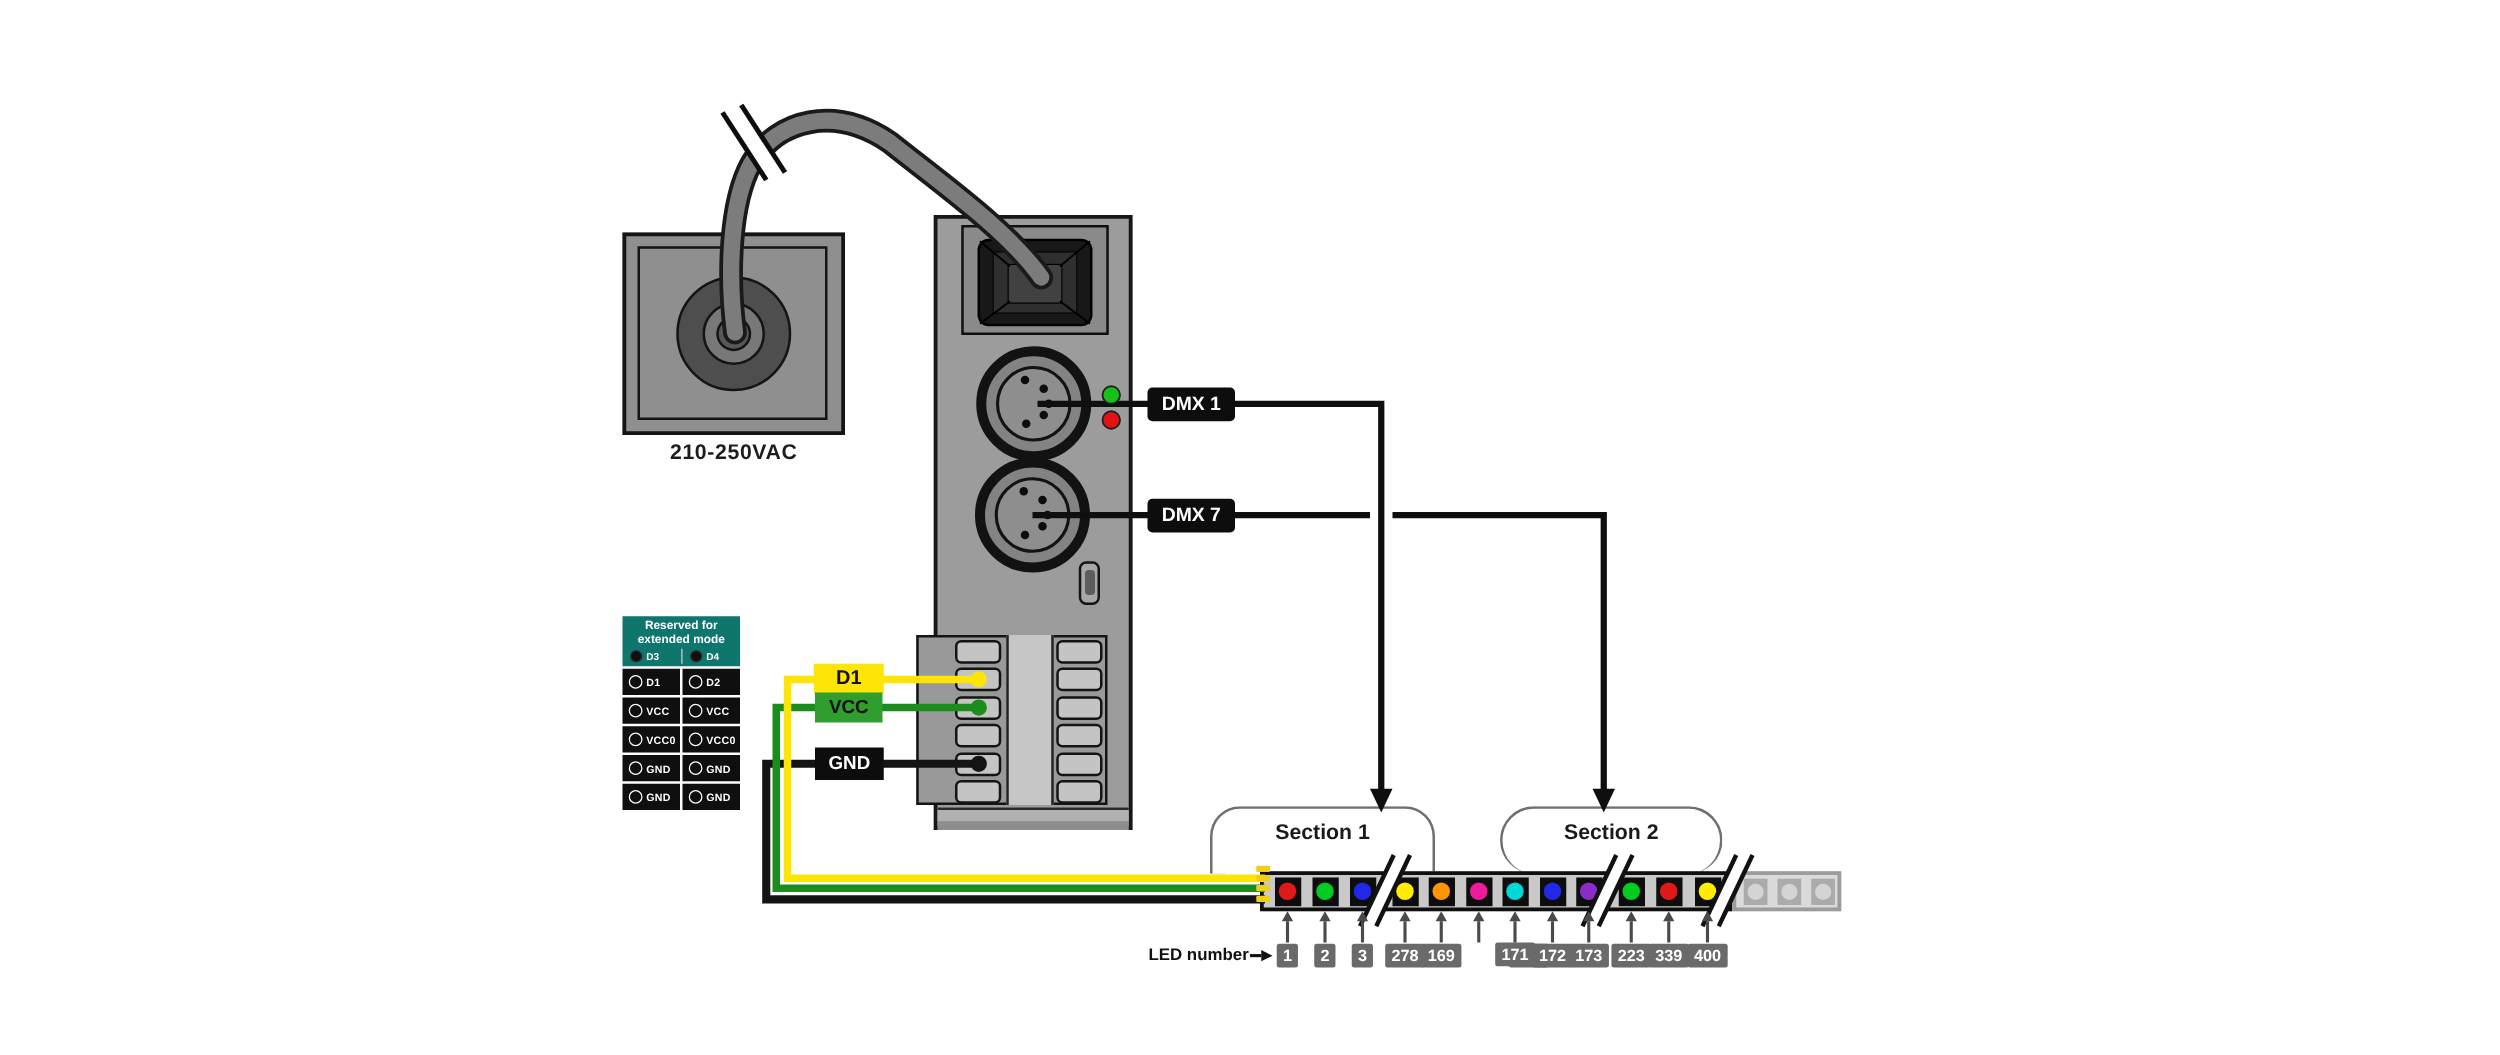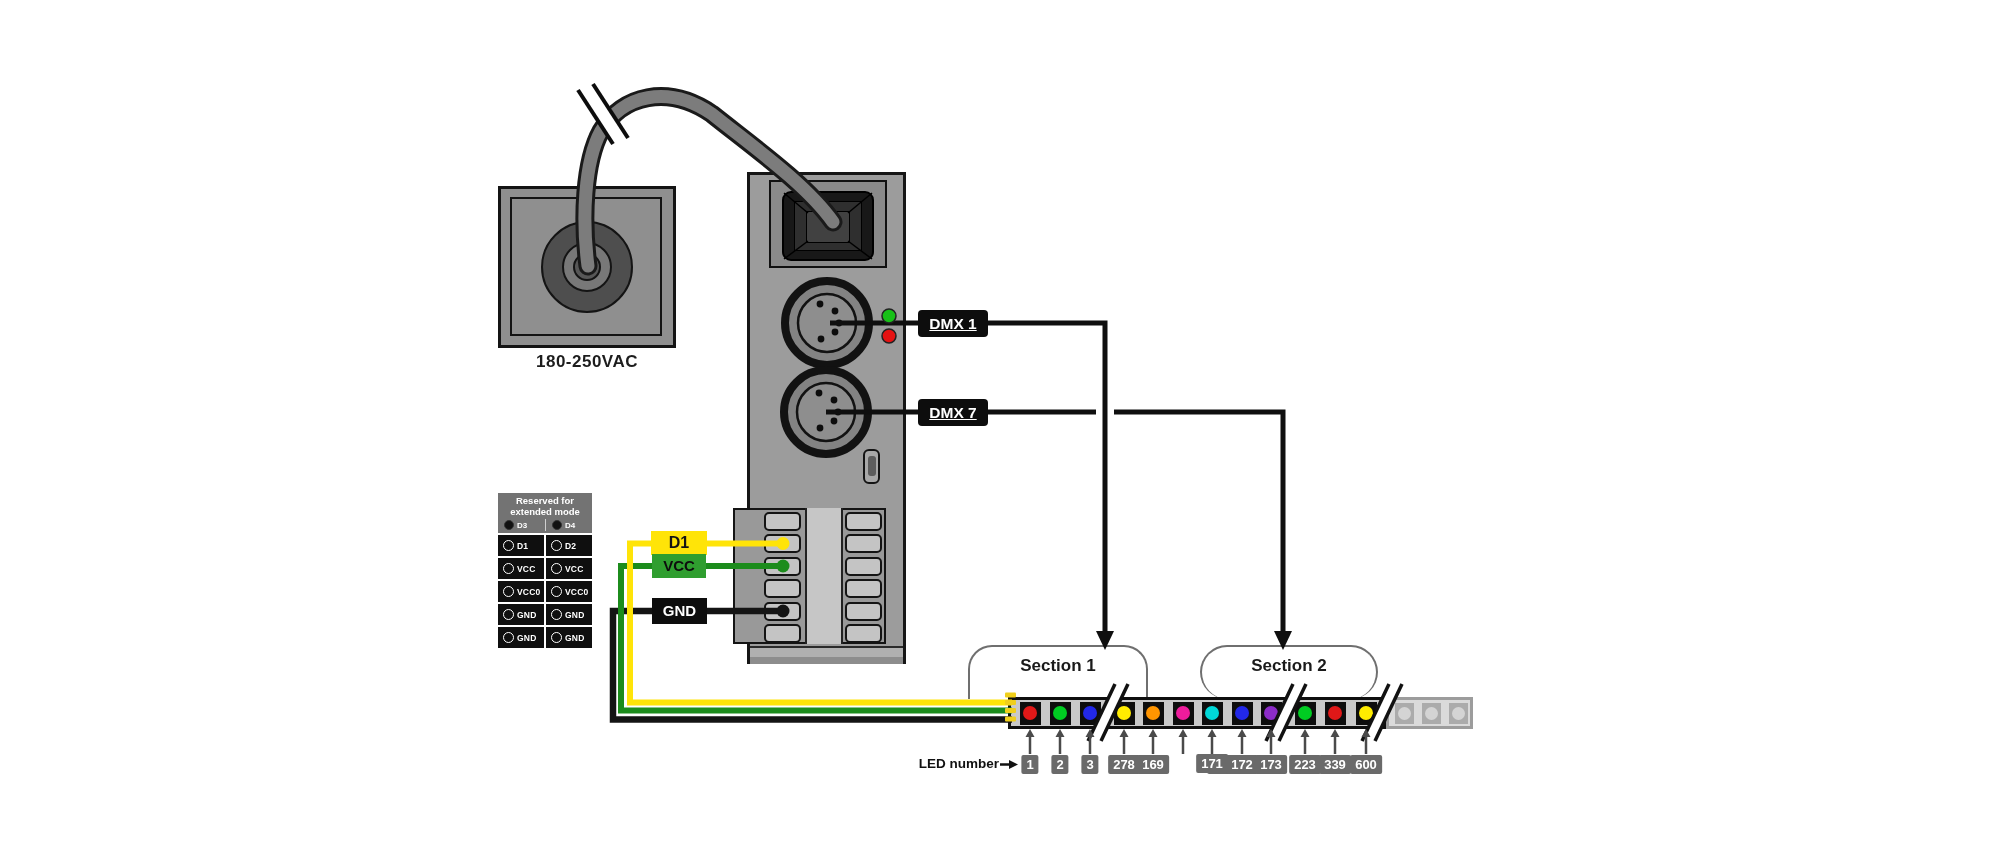--- a/index.html
+++ b/index.html
@@ -26,26 +26,26 @@
   
   .tblock{left:733px;top:508px;width:153px;height:136px;background:#999;border:2.5px solid #141414;}
   .tblock-mid{left:805px;top:508px;width:38px;height:136px;background:#c6c6c6;border-left:2px solid #222;border-right:2px solid #222;}
   .slot{position:absolute;width:37px;height:19px;background:#c4c4c4;border:2.5px solid #141414;border-radius:5px;box-sizing:border-box;}
   
   .wlabel{position:absolute;text-align:center;font-weight:bold;box-sizing:border-box;}
   #lbl-d1{left:651px;top:531px;width:56px;height:24px;font-size:16px;line-height:24px;}
   #lbl-vcc{left:652px;top:554px;width:54px;height:24px;font-size:15px;line-height:24px;}
   #lbl-gnd{left:652px;top:598px;width:55px;height:26px;font-size:15px;line-height:26px;}
   .dmxlabel{position:absolute;width:70px;height:27px;background:#0d0d0d;color:#fff;border-radius:4px;
-            text-align:center;font-size:15.5px;font-weight:bold;line-height:27px;text-decoration:underline;}
+            text-align:center;font-size:15.5px;font-weight:bold;line-height:27px;}
   #lbl-dmx1{left:918px;top:310px;}
   #lbl-dmx2{left:918px;top:399px;}
   
   .ext-table{left:498px;top:493px;width:94px;}
-  .ext-header{background:#737373;color:#fff;padding:3px 0 2px 0;}
+  .ext-header{background:#0f766e;color:#fff;padding:3px 0 2px 0;}
   .ext-title{text-align:center;font-size:9.5px;font-weight:bold;line-height:10.5px;}
   .ext-hcells{display:grid;grid-template-columns:1fr 1fr;margin-top:2px;}
   .hcell{display:flex;align-items:center;gap:3px;padding:1px 0 1px 6px;font-size:8px;font-weight:bold;}
   .hcell + .hcell{border-left:1.5px solid #cfcfcf;}
   .hdot{width:8px;height:8px;border-radius:50%;background:#111;border:1px solid #333;flex:none;}
   .ext-grid{display:grid;grid-template-columns:1fr 1fr;gap:2px;background:#fff;margin-top:2px;}
   .bcell{background:#0f0f0f;color:#fff;display:flex;align-items:center;gap:3px;
          padding:5px 0 5px 5px;font-size:8.5px;font-weight:bold;letter-spacing:.2px;}
   .ring{width:9px;height:9px;border-radius:50%;border:1.5px solid #fff;flex:none;}
   
@@ -69,21 +69,21 @@
 </head>
 <body>
 
 <div id="canvas">
 
   <div class="abs plug-outer"></div>
   <div class="abs plug-inner"></div>
   <div class="abs plug-ring"></div>
   <div class="abs plug-mid"></div>
   <div class="abs plug-hub"></div>
-  <div class="abs vac-label">180-250VAC</div>
+  <div class="abs vac-label">210-250VAC</div>
 
   <div class="abs ctrl-body"></div>
   <div class="abs ctrl-band1"></div>
   <div class="abs ctrl-band2"></div>
   <div class="abs inlet-panel"></div>
   <div class="abs inlet-b"></div>
   <div class="abs inlet-m"></div>
   <div class="abs inlet-i"></div>
   <div class="abs usb"></div>
   <div class="abs usb-in"></div>
@@ -185,21 +185,21 @@
       <div class="numbox" style="left:1060px;top:755px;">2</div>
       <div class="numbox" style="left:1090px;top:755px;">3</div>
       <div class="numbox" style="left:1124px;top:755px;">278</div>
       <div class="numbox" style="left:1153px;top:755px;">169</div>
       <div class="numbox" style="left:1183px;top:755px;margin-left:40px;">170</div>
       <div class="numbox" style="left:1212px;top:754px;">171</div>
       <div class="numbox" style="left:1242px;top:755px;">172</div>
       <div class="numbox" style="left:1271px;top:755px;">173</div>
       <div class="numbox" style="left:1305px;top:755px;">223</div>
       <div class="numbox" style="left:1335px;top:755px;">339</div>
-      <div class="numbox" style="left:1366px;top:755px;">600</div>
+      <div class="numbox" style="left:1366px;top:755px;">400</div>
     </div>
   <div class="abs led-caption">LED number</div>
 
   <svg id="overlay" width="2000" height="844" viewBox="0 0 2000 844">
 
     <g stroke="#000" stroke-width="1.5">
       <line x1="784" y1="193" x2="808" y2="213"></line>
         <line x1="872" y1="193" x2="848" y2="213"></line>
       <line x1="784" y1="259" x2="808" y2="241"></line>
         <line x1="872" y1="259" x2="848" y2="241"></line>

